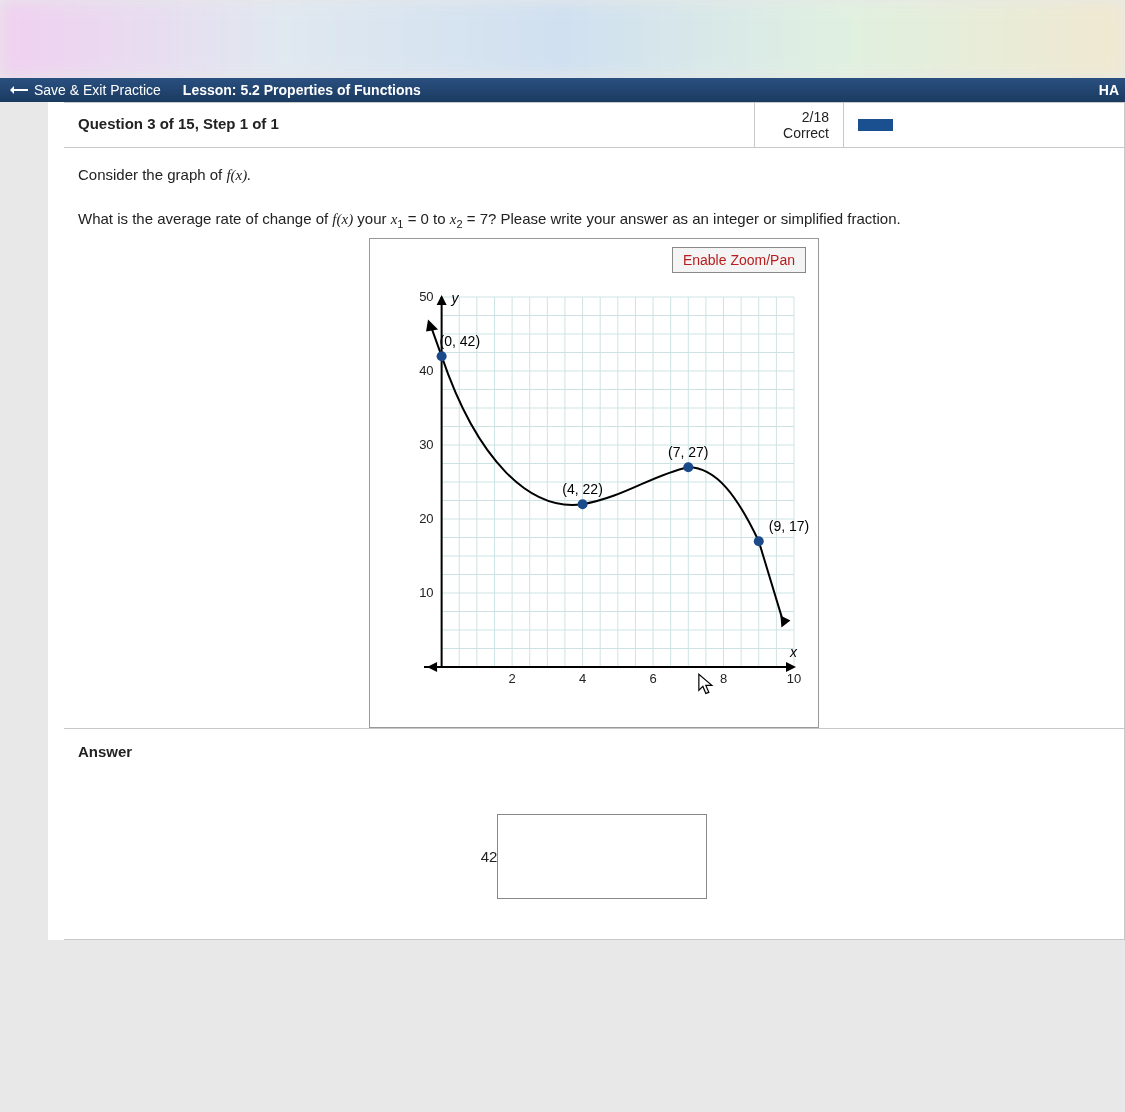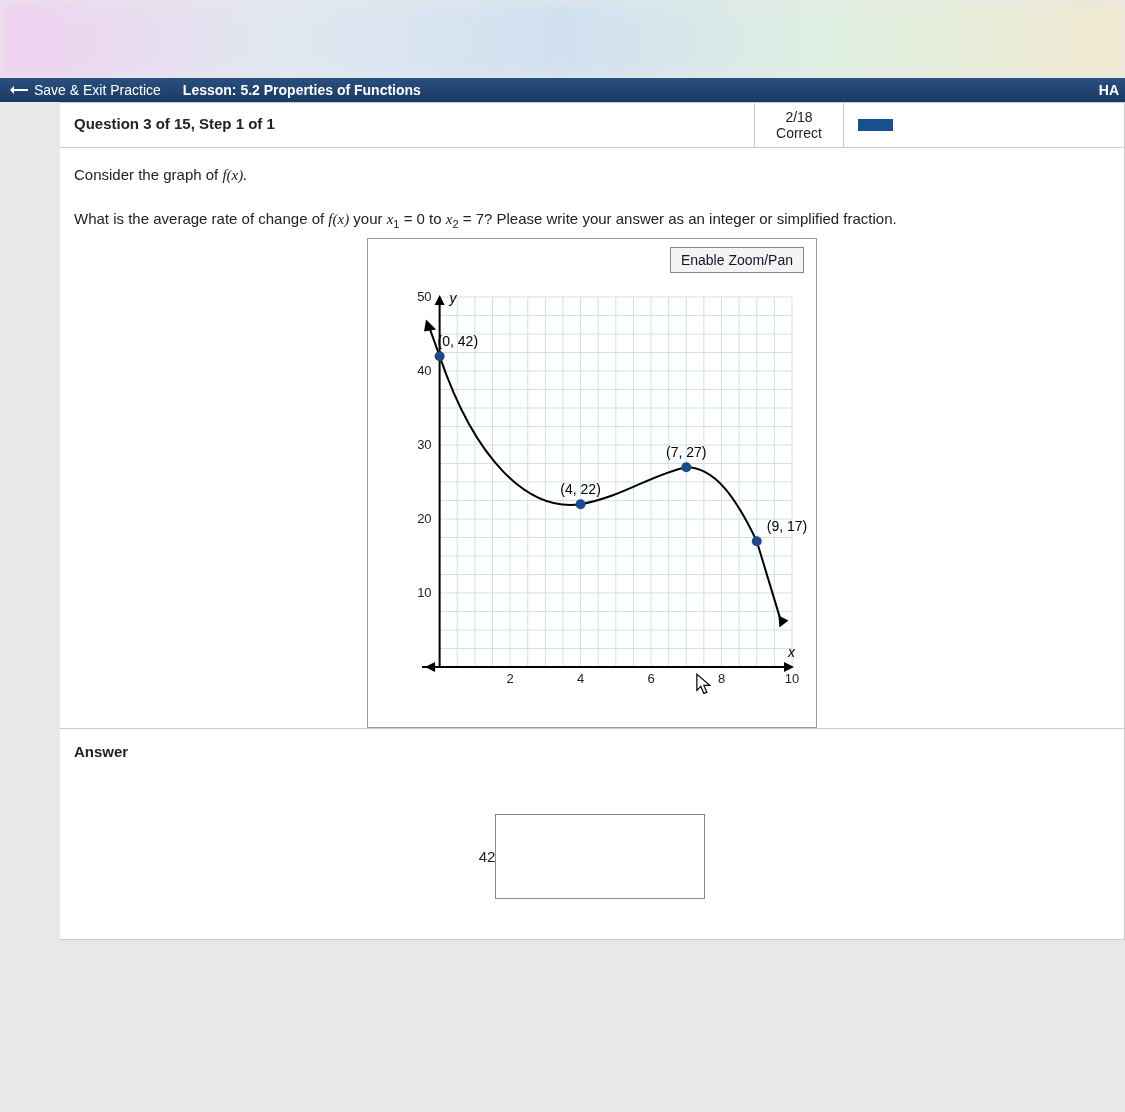--- a/index.html
+++ b/index.html
@@ -4,33 +4,33 @@
 <style>
 * { box-sizing: border-box; margin: 0; padding: 0; }
 body { font-family: Arial, Helvetica, sans-serif; background: #e8e8e8; width: 1125px; height: 1112px; overflow: hidden; }
 .bg-top { height: 78px; background: linear-gradient(90deg, #f0d0f0, #e0e8f0, #d0e0f0, #e0f0e0, #f0e8d0); filter: blur(8px); }
 .header-bar { background: linear-gradient(180deg, #2a5080, #1a3a60); height: 24px; display: flex; align-items: center; color: #fff; font-size: 14px; position: relative; }
 .header-bar .save-exit { padding: 0 14px; display: flex; align-items: center; gap: 6px; }
 .header-bar .lesson { padding: 0 8px; font-weight: bold; }
 .header-bar .right { position: absolute; right: 6px; font-weight: bold; }
 .arrow-left { display: inline-block; width: 14px; height: 2px; background: #fff; position: relative; }
 .arrow-left::before { content: ""; position: absolute; left: 0; top: -3px; border: 4px solid transparent; border-right-color: #fff; left: -8px; }
-.main { background: #fff; margin-left: 60px; }
+.main { background: #fff; margin-left: 48px; padding-left: 16px; }
 .q-row { display: flex; border: 1px solid #c8c8c8; border-left: none; }
 .q-cell { padding: 12px 14px; font-size: 15px; font-weight: bold; color: #222; flex: 1; }
-.score-cell { padding: 6px 14px; text-align: center; border-left: 1px solid #c8c8c8; border-right: 1px solid #c8c8c8; min-width: 90px; font-size: 14px; color: #222; }
+.score-cell { padding: 6px 14px; text-align: right; border-left: 1px solid #c8c8c8; border-right: 1px solid #c8c8c8; min-width: 90px; font-size: 14px; color: #222; }
 .prog-cell { padding: 12px 14px; min-width: 280px; display: flex; align-items: center; }
 .prog-bar { width: 35px; height: 12px; background: #1a5090; }
 .content { border: 1px solid #c8c8c8; border-left: none; border-top: none; padding: 18px 14px 0 14px; font-size: 15px; color: #222; position: relative; }
 .line1 { margin-bottom: 26px; }
 .line2 { margin-bottom: 8px; }
 .fx { font-style: italic; font-family: 'Times New Roman', serif; text-align: right; }
 .subn { font-size: 11px; vertical-align: sub; }
 .chart-box { width: 450px; height: 490px; border: 1px solid #999; margin: 0 auto 0 auto; position: relative; background: #fff; }
-.zoom-btn { position: absolute; top: 8px; right: 12px; border: 1px solid #888; padding: 4px 10px; font-size: 14px; color: #0f172a; background: #f4f4f4; }
+.zoom-btn { position: absolute; top: 8px; right: 12px; border: 1px solid #888; padding: 4px 10px; font-size: 14px; color: #b91c1c; background: #f4f4f4; }
 .chart-svg { position: absolute; top: 48px; left: 14px; }
 .ans-row { border-top: 1px solid #c8c8c8; margin: 0 -14px; padding: 14px; font-size: 15px; font-weight: bold; color: #222; }
 .ans-area { padding: 40px 0; display: flex; justify-content: center; align-items: center; }
 .ans-box { border: 1px solid #888; width: 210px; height: 85px; }
 </style>
 </head>
 <body>
 
 <div class="bg-top"></div>
 

